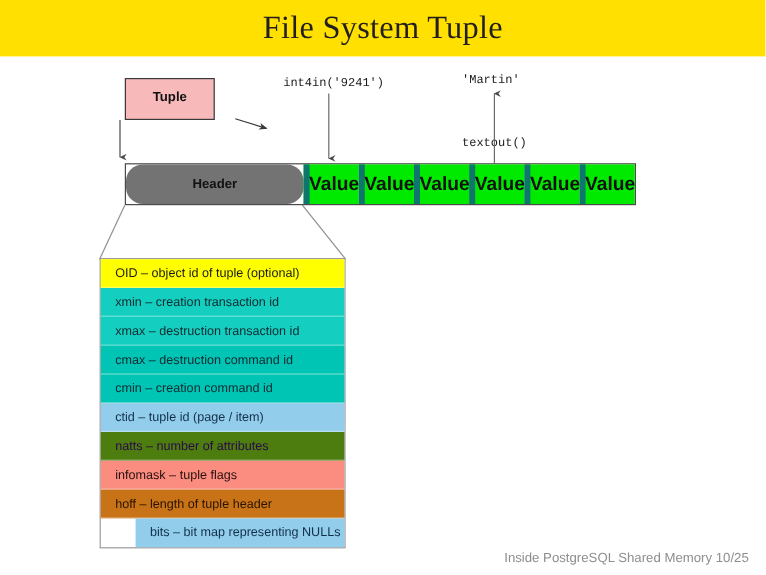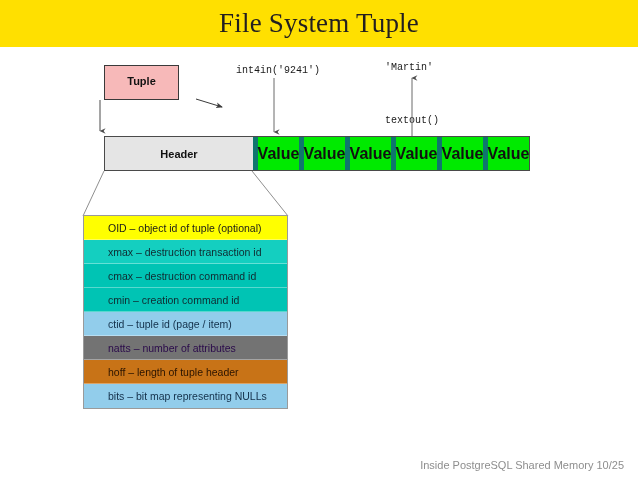--- a/index.html
+++ b/index.html
@@ -109,26 +109,26 @@
     position: absolute;
     left: 83px; top: 215px;
     width: 205px;
     border: 1px solid #9a9a9a;
     box-sizing: border-box;
   }
   .detail-row {
     height: 24px;
     display: flex;
     align-items: center;
-    padding-left: 24px;
+    padding-left: 12px;
     font-size: 10.5px;
     box-sizing: border-box;
     border-bottom: 1px solid rgba(255,255,255,0.35);
   }
-  .detail-row:last-child { border-bottom: none; }
+  .detail-row:last-child { border-bottom: none; margin-left: 29px; }
 
   
   #footer {
     position: absolute;
     right: 14px; bottom: 8px;
     font-family: Liberation Sans, sans-serif;
     font-size: 11px;
     color: #8e8e8e;
     white-space: nowrap;
   }
@@ -166,33 +166,35 @@
 
   <path d="M274,78 L274,132" stroke="#6a6a6a" stroke-width="1" fill="none" marker-end="url(#arrowhead-down)"></path>
 
   <path d="M412,136 L412,78" stroke="#6a6a6a" stroke-width="1" fill="none" marker-end="url(#arrowhead-up)"></path>
 
   <path d="M104,171 L83,216" stroke="#8f8f8f" stroke-width="1" fill="none"></path>
   <path d="M252,171 L288,216" stroke="#8f8f8f" stroke-width="1" fill="none"></path>
 </svg>
 
 <div id="tuple-strip">
-  <div id="header-cell" style="background: #e5e5e5;">Header</div>
+  <div id="header-cell" style="background: #737373; border-radius: 14px;">Header</div>
   <div class="value-cell" style="background: rgb(0, 234, 0);">Value</div>
   <div class="value-cell" style="background: rgb(0, 234, 0);">Value</div>
   <div class="value-cell" style="background: rgb(0, 234, 0);">Value</div>
   <div class="value-cell" style="background: rgb(0, 234, 0);">Value</div>
   <div class="value-cell" style="background: rgb(0, 234, 0);">Value</div>
   <div class="value-cell" style="background: rgb(0, 234, 0);">Value</div>
 </div>
 
 <div id="header-detail">
   <div class="detail-row" style="background: rgb(255, 255, 0); color: rgb(26, 26, 26);">OID – object id of tuple (optional)</div>
+  <div class="detail-row" style="background: rgb(20, 207, 192); color: rgb(16, 42, 48);">xmin – creation transaction id</div>
   <div class="detail-row" style="background: rgb(20, 207, 192); color: rgb(16, 42, 48);">xmax – destruction transaction id</div>
   <div class="detail-row" style="background: rgb(0, 196, 180); color: rgb(16, 42, 48);">cmax – destruction command id</div>
   <div class="detail-row" style="background: rgb(0, 196, 180); color: rgb(16, 42, 48);">cmin – creation command id</div>
   <div class="detail-row" style="background: rgb(146, 205, 235); color: rgb(19, 48, 74);">ctid – tuple id (page / item)</div>
-  <div class="detail-row" style="background: #737373; color: rgb(42, 10, 74);">natts – number of attributes</div>
+  <div class="detail-row" style="background: #4d7c0f; color: rgb(42, 10, 74);">natts – number of attributes</div>
+  <div class="detail-row" style="background: rgb(250, 141, 128); color: rgb(42, 16, 16);">infomask – tuple flags</div>
   <div class="detail-row" style="background: rgb(200, 115, 23); color: rgb(42, 20, 0);">hoff – length of tuple header</div>
   <div class="detail-row" style="background: rgb(146, 205, 235); color: rgb(19, 48, 74);">bits – bit map representing NULLs</div>
 </div>
 
 <div id="footer">Inside PostgreSQL Shared Memory  10/25</div>
 
 </body></html>

